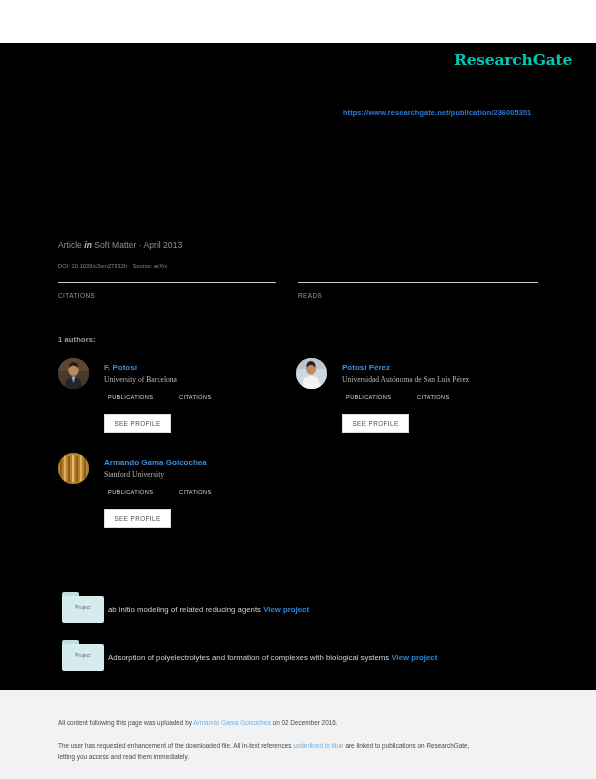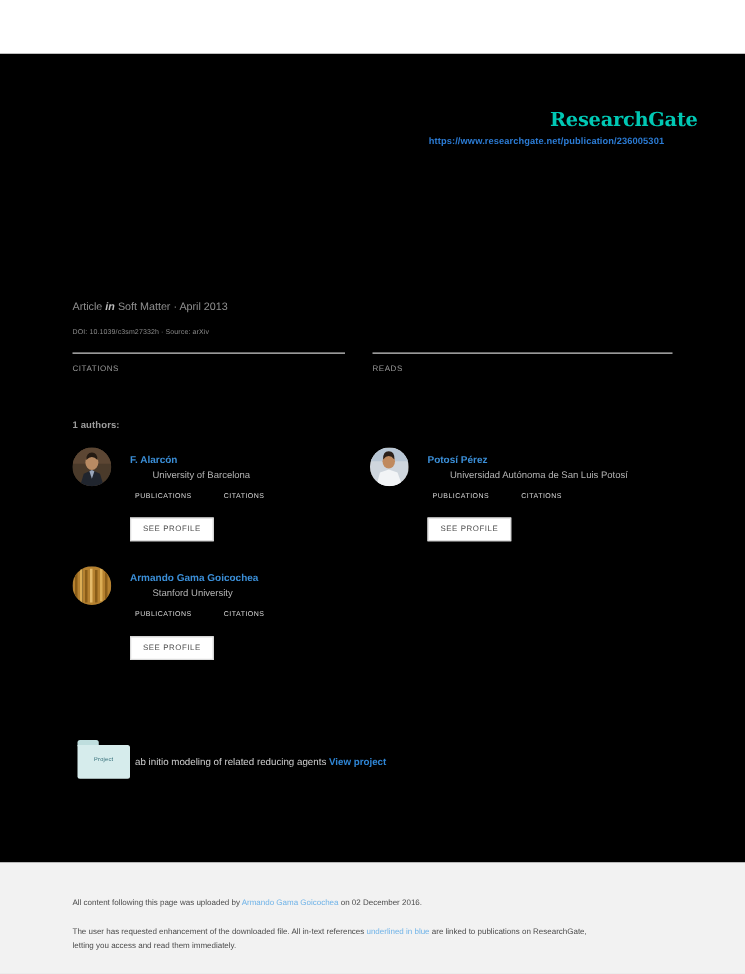--- a/index.html
+++ b/index.html
@@ -15,26 +15,25 @@
   .top-band{position:absolute;left:0;top:0;width:596px;height:43px;background:#ffffff;}
 
   
   .dark{position:absolute;left:0;top:43px;width:596px;height:647px;background:#000000;}
 
   
   .footer{position:absolute;left:0;top:690px;width:596px;height:89px;background:#f2f2f2;}
 
   
   .rg-logo{
-    position:absolute;left:440px;top:50px;
+    position:absolute;left:454px;top:50px;
     font-family:"DejaVu Serif", serif;
     font-weight:bold;font-size:15.5px;
     color:#00c8b4;letter-spacing:-0.2px;
     white-space:nowrap;
-    margin-top:36px;
   }
 
   
   .rg-url{
     position:absolute;left:303px;top:108px;
     font-size:7.4px;font-weight:bold;color:#2b7bd4;
     letter-spacing:0.1px;white-space:nowrap;margin-left:40px;
   }
 
   
@@ -83,22 +82,22 @@
     position:absolute;left:0;top:0;width:31px;height:31px;border-radius:50%;
     overflow:hidden;background:#3b3227;
   }
   .avatar svg{display:block;width:31px;height:31px;}
 
   .a-name{
     position:absolute;left:46px;top:5px;
     font-size:8px;font-weight:bold;color:#3b8fd8;white-space:nowrap;
   }
   .a-inst{
-    position:absolute;left:64px;top:17px;
-    font-size:7.6px;color:#b4b4b4;white-space:nowrap;
+    position:absolute;left:46px;top:17px;
+    font-size:7.6px;color:#b4b4b4;white-space:nowrap;font-family:Liberation Serif, serif;
   }
   .a-stats{position:absolute;left:50px;top:36px;width:200px;}
   .a-stat{position:absolute;font-size:5.6px;color:#d8d8d8;letter-spacing:0.4px;}
   .a-stat.p{left:0;}
   .a-stat.c{left:71px;}
   .a-statnum{position:absolute;top:-11px;font-size:9px;font-weight:bold;color:#000;}
   .a-statnum.p{left:0;}
   .a-statnum.c{left:71px;}
 
   .see-profile{
@@ -187,21 +186,21 @@
     <div class="avatar">
       <svg viewBox="0 0 31 31">
         <rect width="31" height="31" fill="#4a3a2a"></rect>
         <rect x="0" y="0" width="31" height="13" fill="#5c4633"></rect>
         <ellipse cx="15.5" cy="12" rx="5.2" ry="6" fill="#b98b63"></ellipse>
         <path d="M6 31 L9 21 L15.5 18 L22 21 L25 31 Z" fill="#20252e"></path>
         <path d="M13.5 19 L15.5 25 L17.5 19 L15.5 18 Z" fill="#9aa6bb"></path>
         <path d="M11 10 q4.5 -5 9 0 q0 -6 -4.5 -6 q-4.5 0 -4.5 6 Z" fill="#241a12"></path>
       </svg>
     </div>
-    <div class="a-name">F. Alarcón</div>
+    <div class="a-name">F. Potosí</div>
     <div class="a-inst">University of Barcelona</div>
     <div class="a-stats">
       <div class="a-statnum p">18</div>
       <div class="a-stat p">PUBLICATIONS</div>
       <div class="a-statnum c">62</div>
       <div class="a-stat c">CITATIONS</div>
     </div>
     <div class="see-profile">SEE PROFILE</div>
   </div>
 
@@ -209,21 +208,21 @@
     <div class="avatar">
       <svg viewBox="0 0 31 31">
         <rect width="31" height="31" fill="#cfd6dd"></rect>
         <rect x="0" y="0" width="31" height="11" fill="#b8c6d4"></rect>
         <ellipse cx="15" cy="11" rx="5" ry="5.8" fill="#c08a5e"></ellipse>
         <path d="M5 31 L8 20 L15 17.5 L22 20 L26 31 Z" fill="#f2f4f6"></path>
         <path d="M10.5 9.5 q4.5 -5.5 9 0 q0.3 -6.5 -4.5 -6.5 q-4.8 0 -4.5 6.5 Z" fill="#2b2019"></path>
       </svg>
     </div>
     <div class="a-name">Potosí Pérez</div>
-    <div class="a-inst">Universidad Autónoma de San Luis Potosí</div>
+    <div class="a-inst">Universidad Autónoma de San Luis Pérez</div>
     <div class="a-stats">
       <div class="a-statnum p">78</div>
       <div class="a-stat p">PUBLICATIONS</div>
       <div class="a-statnum c">492</div>
       <div class="a-stat c">CITATIONS</div>
     </div>
     <div class="see-profile">SEE PROFILE</div>
   </div>
 
   <div class="author a2">
@@ -257,20 +256,31 @@
       <div class="folder-tab"></div>
       <div class="folder-body"></div>
       <div class="folder-label">Project</div>
     </div>
     <div class="proj-text">
       <span>ab initio modeling of related reducing agents</span>
       <span class="proj-link">View project</span>
     </div>
   </div>
 
+  <div class="proj-row r1">
+    <div class="proj-icon">
+      <div class="folder-tab"></div>
+      <div class="folder-body"></div>
+      <div class="folder-label">Project</div>
+    </div>
+    <div class="proj-text">
+      <span>Adsorption of polyelectrolytes and formation of complexes with biological systems</span>
+      <span class="proj-link">View project</span>
+    </div>
+  </div>
 
   <div class="f-line1">
     <span>All content following this page was uploaded by </span><span class="lk">Armando Gama Goicochea</span><span> on 02 December 2016.</span>
   </div>
 
   <div class="f-line2">
     <span>The user has requested enhancement of the downloaded file. All in-text references </span><span class="lk">underlined in blue</span><span> are linked to publications on ResearchGate, letting you access and read them immediately.</span>
   </div>
 
 </div>

